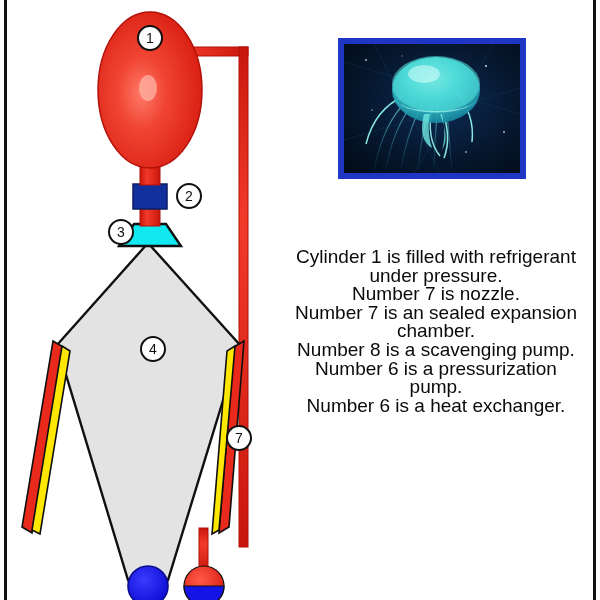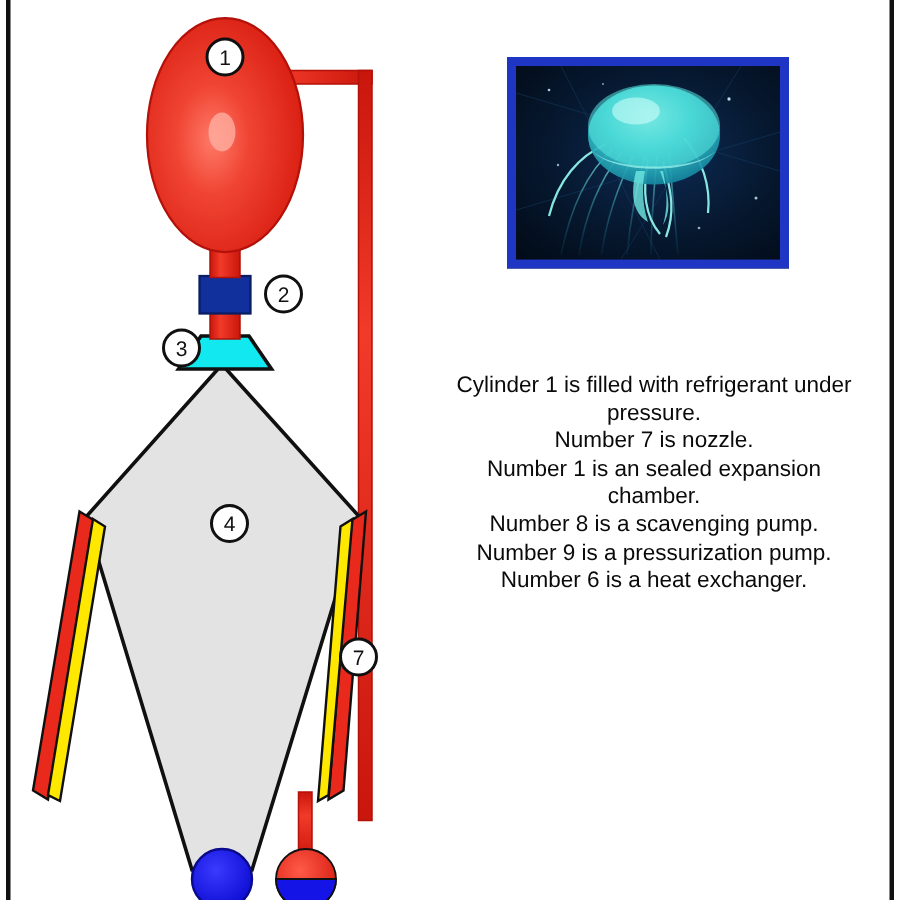--- a/index.html
+++ b/index.html
@@ -23,21 +23,21 @@
            box-sizing:border-box;}
 
   
   #photo{position:absolute;left:338px;top:38px;width:188px;height:141px;
          border:6px solid #1f35c4;box-sizing:border-box;
          background:#041024;overflow:hidden;}
   #photo .inner{position:absolute;inset:0;overflow:hidden;}
 
   
   #legend{position:absolute;left:292px;top:248px;width:288px;
-          font-size:15px;line-height:18.6px;color:#0a0a0a;
+          font-size:19px;line-height:18.6px;color:#0a0a0a;
           text-align:center;font-family:"Liberation Sans",sans-serif;}
   #legend p{margin:0;}
 </style>
 </head>
 <body>
 
 <div id="root">
 
   <div class="frame-left"></div>
   <div class="frame-right"></div>
@@ -179,19 +179,19 @@
           <path d="M80,70 C76,86 78,98 88,104 C84,92 84,80 86,70Z"></path>
           <path d="M96,70 C102,86 104,96 98,106 C102,92 100,80 98,70Z"></path>
         </g>
       </svg>
     </div>
   </div>
 
   <div id="legend">
     <p>Cylinder 1 is filled with refrigerant under pressure.</p>
     <p>Number 7 is nozzle.</p>
-    <p>Number 1 is an sealed expansion chamber.</p>
+    <p>Number 7 is an sealed expansion chamber.</p>
     <p>Number 8 is a scavenging pump.</p>
-    <p>Number 9 is a pressurization pump.</p>
+    <p>Number 6 is a pressurization pump.</p>
     <p>Number 6 is a heat exchanger.</p>
   </div>
 
 </div>
 
 </body></html>

